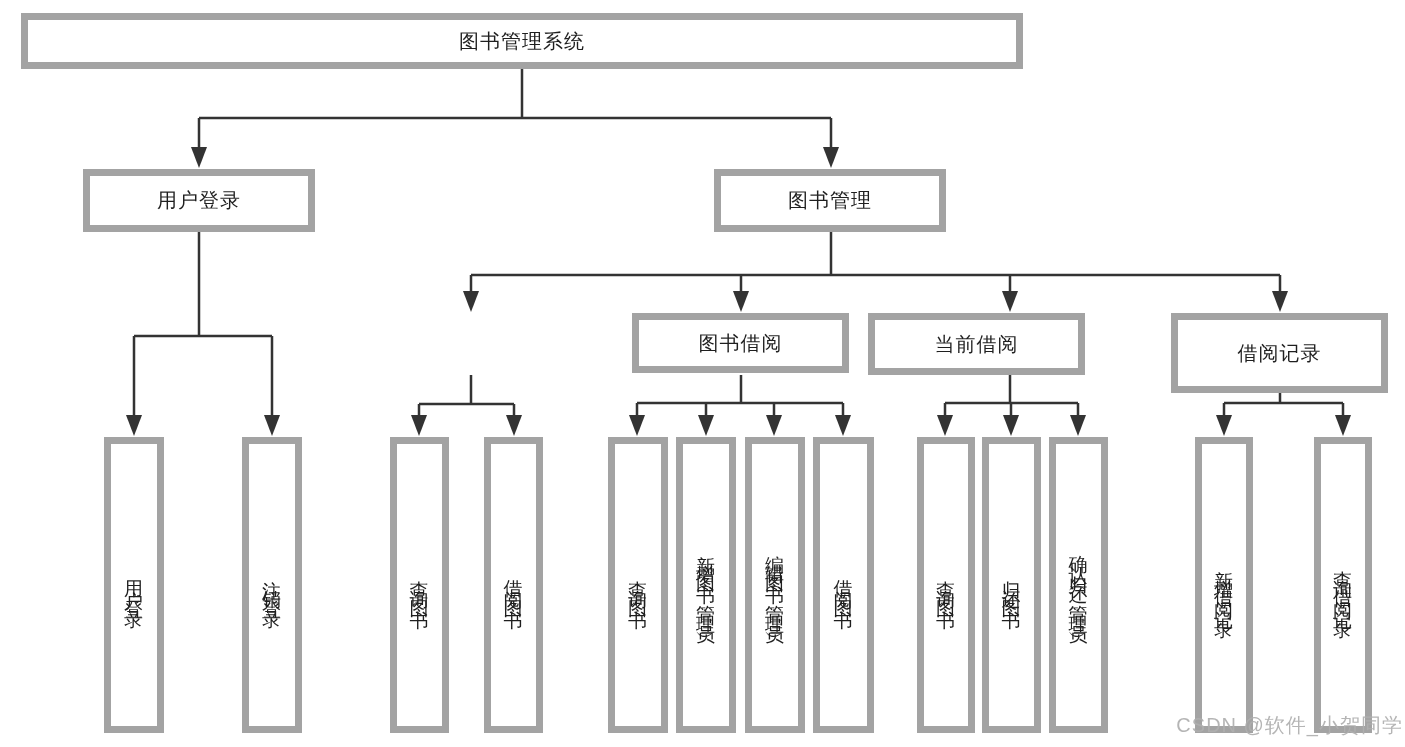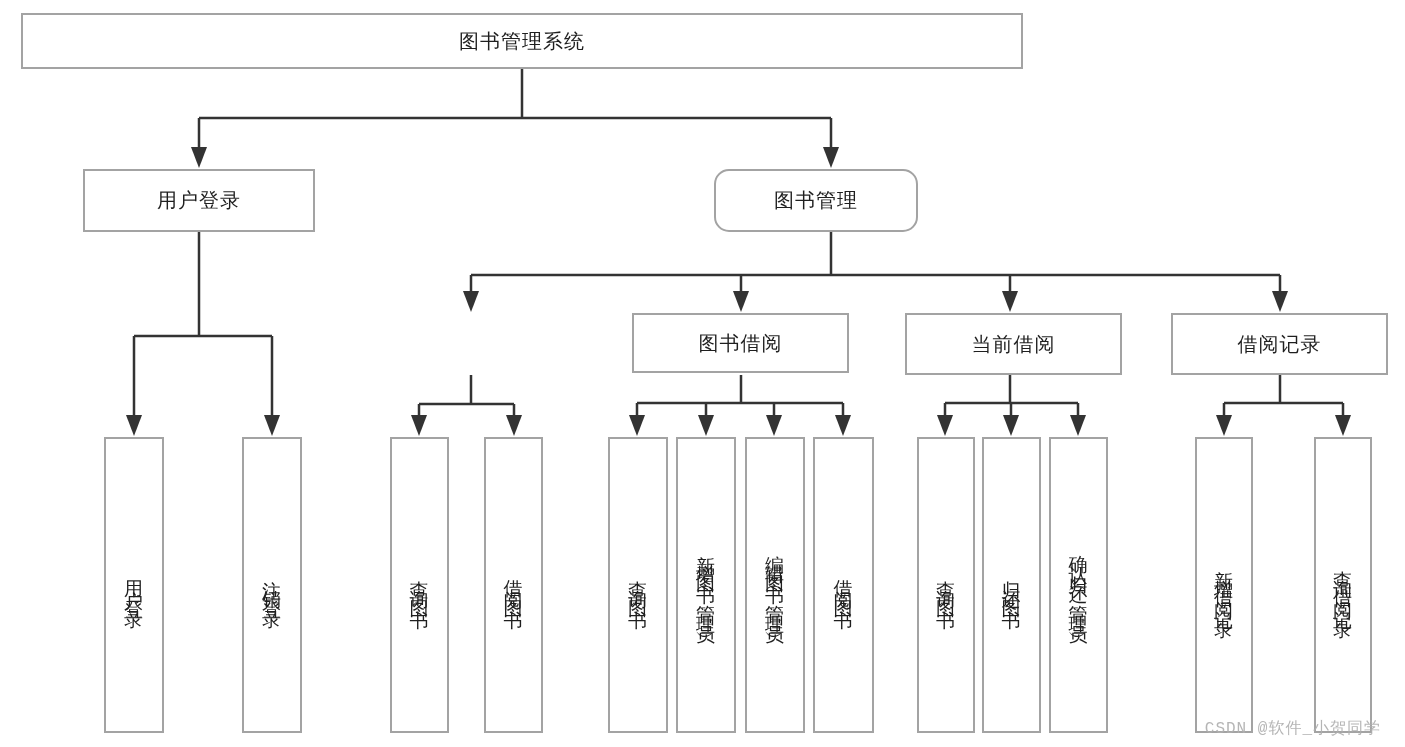--- a/index.html
+++ b/index.html
@@ -3,53 +3,53 @@
 <meta charset="utf-8">
 <style>
   html,body{margin:0;padding:0;background:#ffffff;}
   .canvas{
     position:relative;width:1405px;height:747px;background:#ffffff;overflow:hidden;
     font-family:"Liberation Sans","DejaVu Sans",sans-serif;color:#1f1f1f;
   }
   .wires{position:absolute;left:0;top:0;width:1405px;height:747px;pointer-events:none;}
   .node{
     position:absolute;box-sizing:border-box;background:#ffffff;
-    border:2px solid #a3a3a3;display:flex;align-items:center;justify-content:center;
+    border:7px solid #a3a3a3;display:flex;align-items:center;justify-content:center;
     z-index:2;
   }
   .hbox .lbl{font-size:20px;letter-spacing:1px;white-space:nowrap;}
   .vbox .lbl{
     writing-mode:vertical-rl;text-orientation:mixed;
     font-size:19px;letter-spacing:10px;line-height:1;white-space:nowrap;
   }
   
   .n-root{left:21px;top:13px;width:1002px;height:56px;}
   .n-userlogin{left:83px;top:169px;width:232px;height:63px;}
-  .n-bookmgmt{left:714px;top:169px;width:204px;height:63px;border-radius:15px;}
+  .n-bookmgmt{left:714px;top:169px;width:232px;height:63px;}
   .n-newbook{left:363px;top:313px;width:217px;height:62px;}
   .n-bookborrow{left:632px;top:313px;width:217px;height:60px;}
-  .n-curborrow{left:905px;top:313px;width:217px;height:62px;}
-  .n-borrowrec{left:1171px;top:313px;width:217px;height:62px;}
+  .n-curborrow{left:868px;top:313px;width:217px;height:62px;}
+  .n-borrowrec{left:1171px;top:313px;width:217px;height:80px;}
   .leaf{top:437px;height:296px;}
   .n-l-userlogin{left:104px;width:60px;}
   .n-l-logout{left:242px;width:60px;}
   .n-l-nbr-query{left:390px;width:59px;}
   .n-l-nbr-borrow{left:484px;width:59px;}
   .n-l-bb-query{left:608px;width:60px;}
   .n-l-bb-add{left:676px;width:60px;}
   .n-l-bb-edit{left:745px;width:60px;}
   .n-l-bb-borrow{left:813px;width:61px;}
   .n-l-cb-query{left:917px;width:58px;}
   .n-l-cb-return{left:982px;width:59px;}
   .n-l-cb-confirm{left:1049px;width:59px;}
   .n-l-br-add{left:1195px;width:58px;}
   .n-l-br-query{left:1314px;width:58px;}
   .watermark{
-    position:absolute;right:24px;bottom:8px;z-index:5;
-    font-size:16px;color:rgba(175,175,175,0.92);letter-spacing:1px;white-space:nowrap;font-family:Liberation Mono, monospace;
+    position:absolute;right:2px;bottom:8px;z-index:5;
+    font-size:20px;color:rgba(175,175,175,0.92);letter-spacing:1px;white-space:nowrap;
   }
 </style>
 </head>
 <body>
 
 <div class="canvas">
 
   <svg class="wires" viewBox="0 0 1405 747" xmlns="http://www.w3.org/2000/svg">
     <g stroke="#333333" stroke-width="2.5" fill="none">
 

